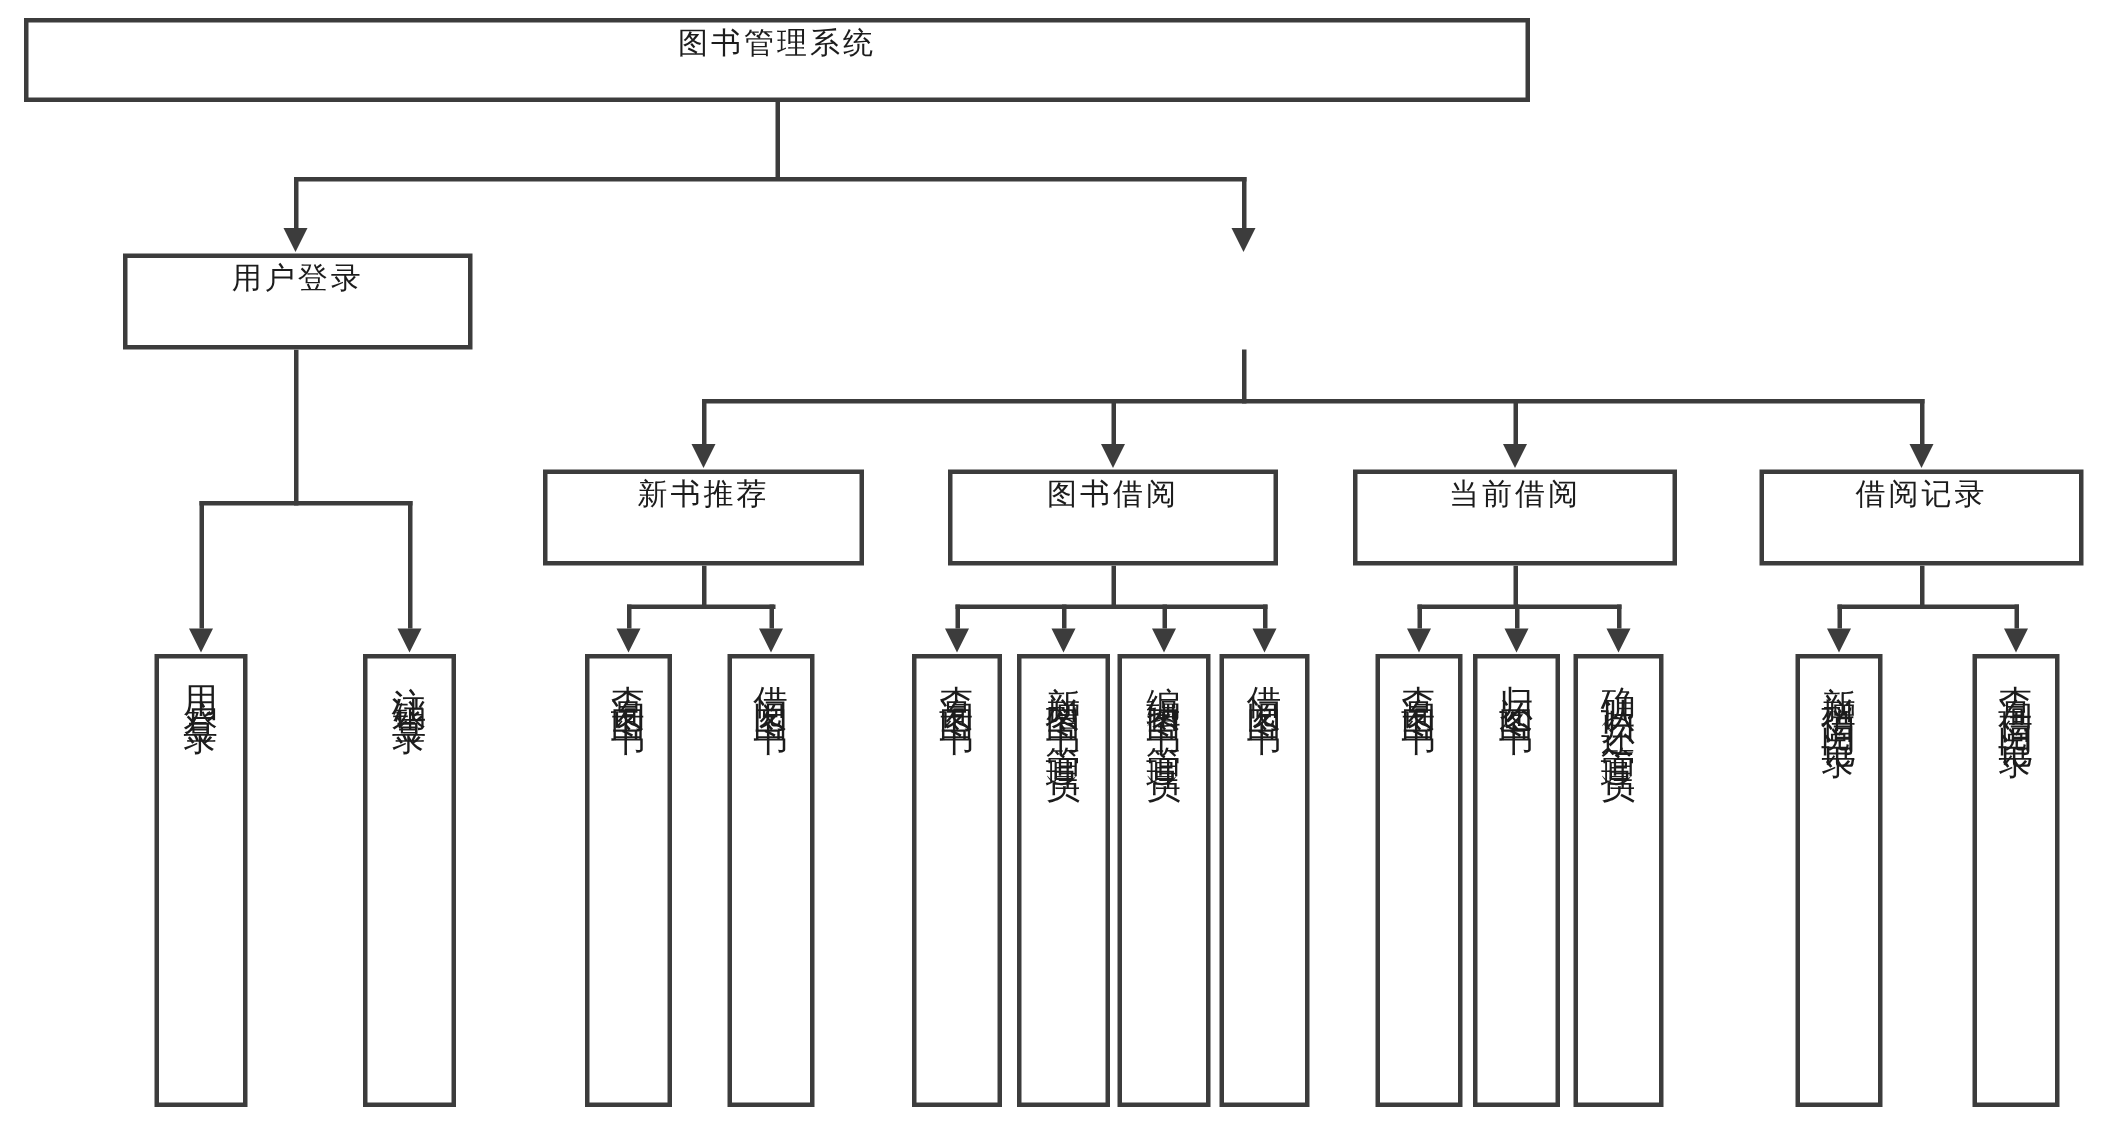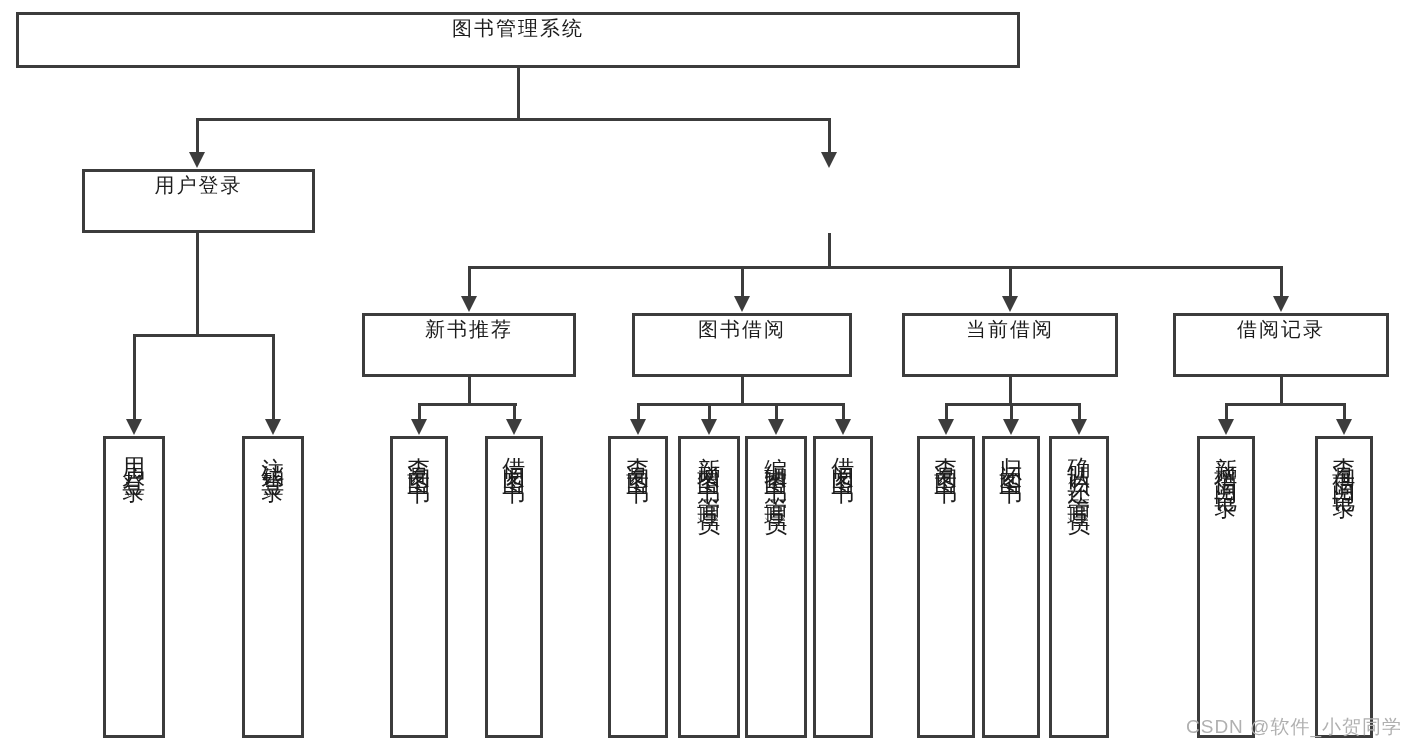--- a/index.html
+++ b/index.html
@@ -133,15 +133,14 @@
     <span class="vtext">确认归还（管理员）</span>
   </div>
 
   <div class="node v" style="left:1197px;top:436px;width:58px;height:302px">
     <span class="vtext">新增借阅记录</span>
   </div>
   <div class="node v" style="left:1315px;top:436px;width:58px;height:302px">
     <span class="vtext">查询借阅记录</span>
   </div>
 
-  <div class="watermark">CSDN @软件_小贺同学</div>
 
 </div>
 
 </body></html>

